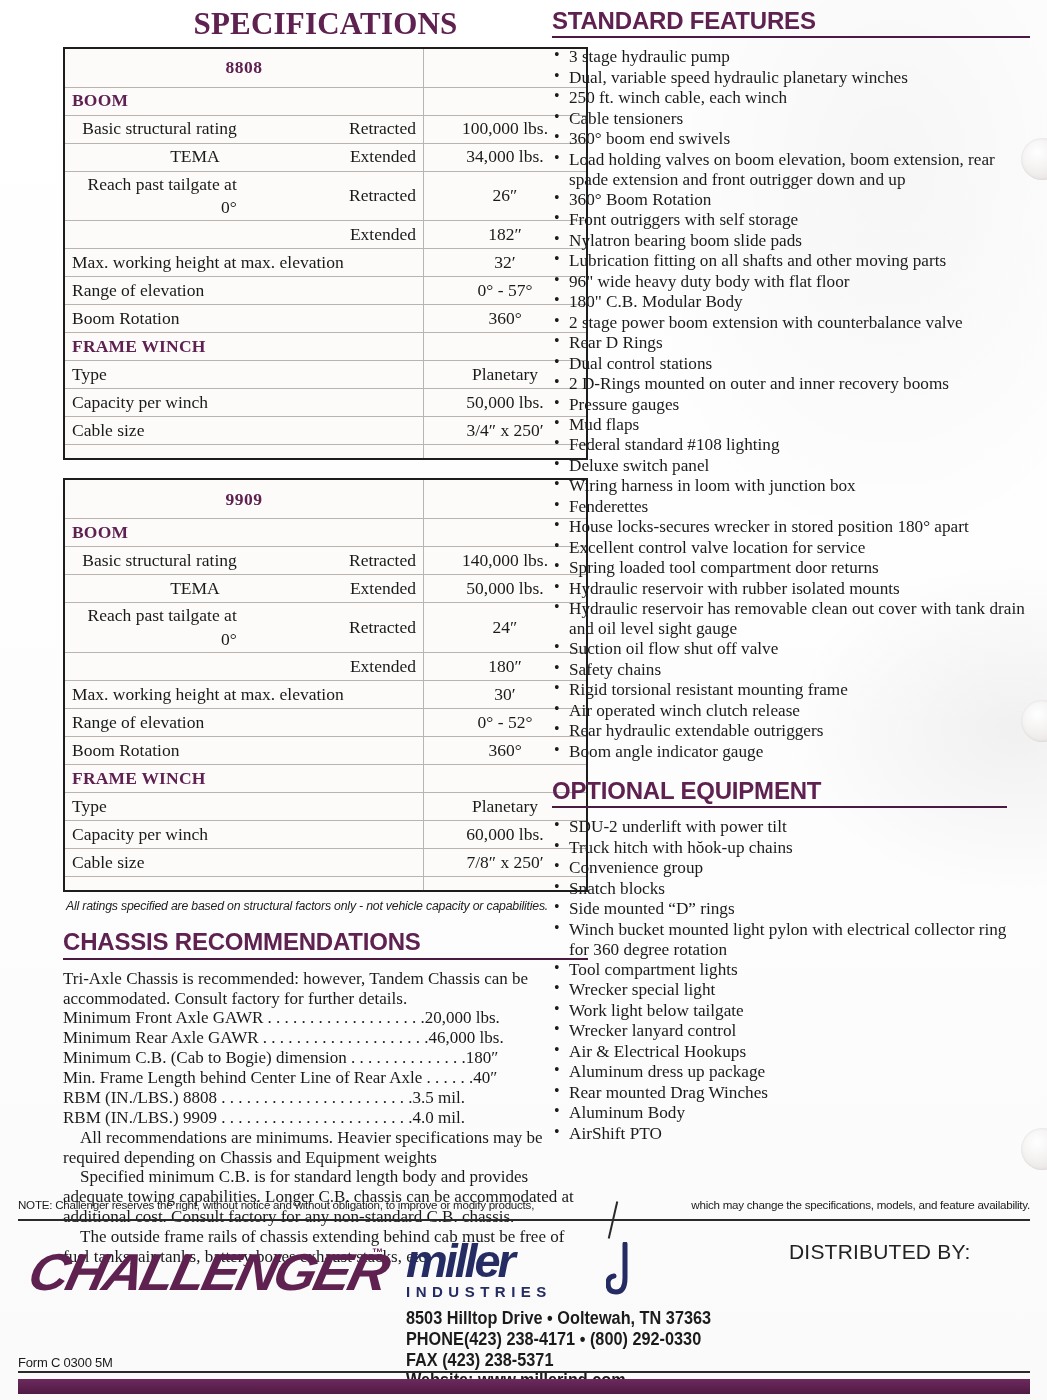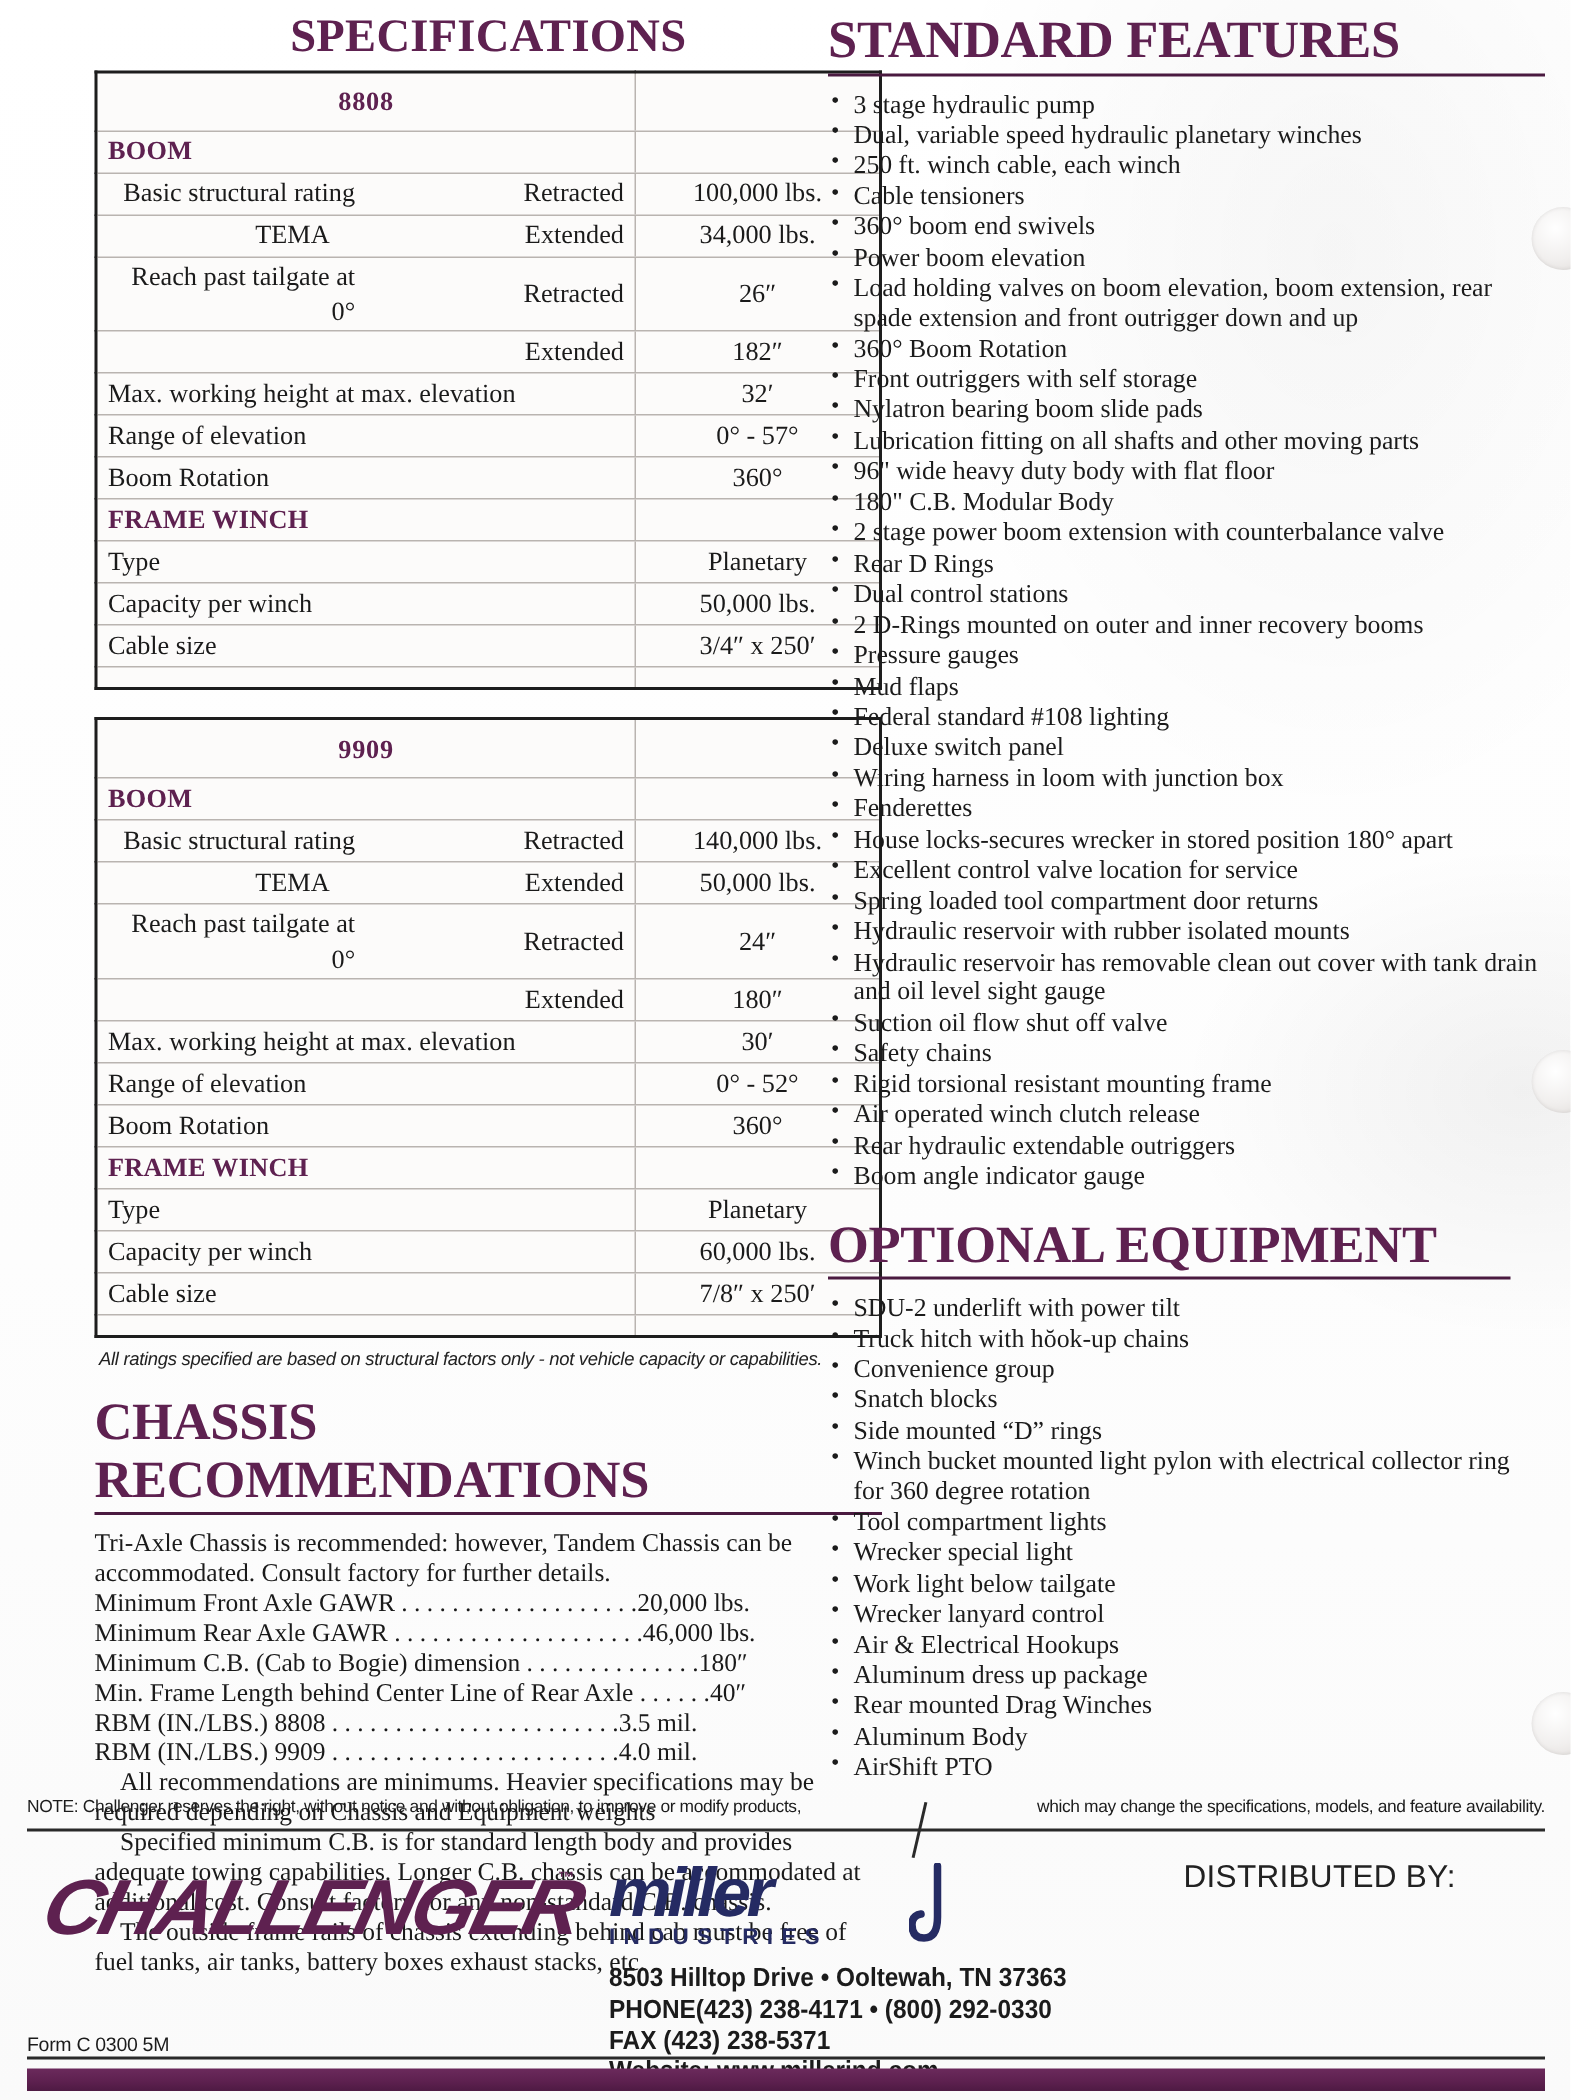--- a/index.html
+++ b/index.html
@@ -27,24 +27,24 @@
     font-family:"Liberation Serif", serif;
     font-weight:bold;
     color:#5e2150;
     font-size:31px;
     letter-spacing:0.2px;
     text-align:center;
     margin:0 0 6px 0;
     line-height:1.05;
   }
   .h-sec{
-    font-family:Liberation Serif, serif;
+    font-family:Liberation Sans, sans-serif;
     font-weight:bold;
     color:#5e2150;
-    font-size:35px;
+    font-size:24px;
     margin:0;
     line-height:1.1;
     letter-spacing:-0.2px;
   }
   .rule{
     height:2px;background:#4a1a40;margin:2px 0 9px 0;
   }
   .rule.short{width:455px;}
 
   
@@ -357,21 +357,20 @@
     <div class="colR">
       <h2 class="h-sec">STANDARD FEATURES</h2>
       <div class="rule"></div>
 
       <ul class="feat">
         <li>3 stage hydraulic pump</li>
         <li>Dual, variable speed hydraulic planetary winches</li>
         <li>250 ft. winch cable, each winch</li>
         <li>Cable tensioners</li>
         <li>360° boom end swivels</li>
-        <li>Power boom elevation</li>
         <li>Load holding valves on boom elevation, boom extension, rear spade extension and front outrigger down and up</li>
         <li>360° Boom Rotation</li>
         <li>Front outriggers with self storage</li>
         <li>Nylatron bearing boom slide pads</li>
         <li>Lubrication fitting on all shafts and other moving parts</li>
         <li>96" wide heavy duty body with flat floor</li>
         <li>180" C.B. Modular Body</li>
         <li>2 stage power boom extension with counterbalance valve</li>
         <li>Rear D Rings</li>
         <li>Dual control stations</li>

